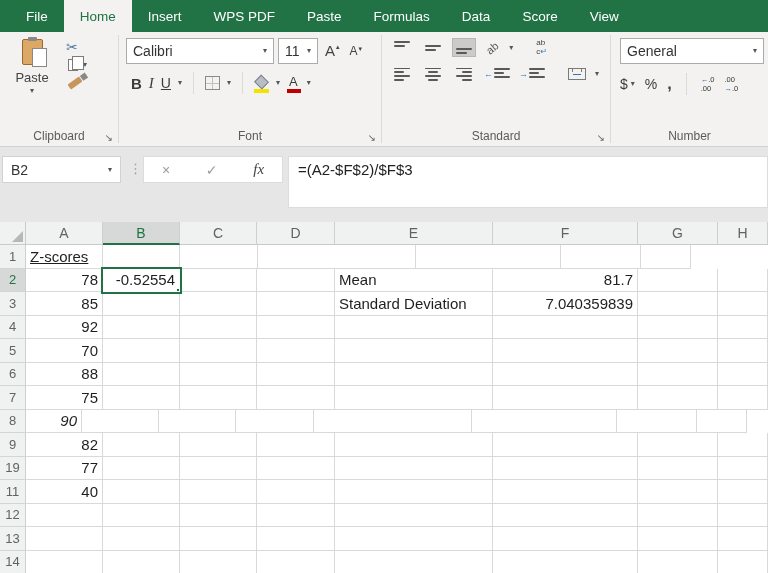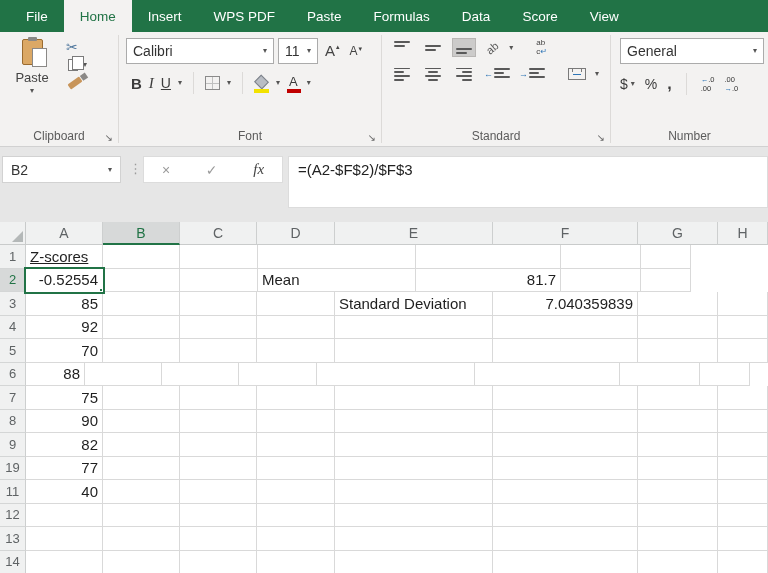--- a/index.html
+++ b/index.html
@@ -350,20 +350,21 @@
           <div class="cell" style="width: 77px; text-decoration: underline;">Z-scores</div>
           <div class="cell" style="width: 77px;"></div>
           <div class="cell" style="width: 78px;"></div>
           <div class="cell" style="width: 158px;"></div>
           <div class="cell" style="width: 145px;"></div>
           <div class="cell" style="width: 80px;"></div>
           <div class="cell" style="width: 50px;"></div>
         </div>
         <div class="r">
           <div class="rowhdr sel">2</div>
+          <div class="cell num" style="width: 77px;">78</div>
           <div class="cell num selected" style="width: 77px;">-0.52554<span class="handle"></span></div>
           <div class="cell" style="width: 77px;"></div>
           <div class="cell" style="width: 78px;"></div>
           <div class="cell" style="width: 158px;">Mean</div>
           <div class="cell num" style="width: 145px;">81.7</div>
           <div class="cell" style="width: 80px;"></div>
           <div class="cell" style="width: 50px;"></div>
         </div>
         <div class="r">
           <div class="rowhdr">3</div>
@@ -393,21 +394,21 @@
           <div class="cell" style="width: 77px;"></div>
           <div class="cell" style="width: 77px;"></div>
           <div class="cell" style="width: 78px;"></div>
           <div class="cell" style="width: 158px;"></div>
           <div class="cell" style="width: 145px;"></div>
           <div class="cell" style="width: 80px;"></div>
           <div class="cell" style="width: 50px;"></div>
         </div>
         <div class="r">
           <div class="rowhdr">6</div>
-          <div class="cell num" style="width: 59px;">88</div>
+          <div class="cell num" style="width: 77px;">88</div>
           <div class="cell" style="width: 77px;"></div>
           <div class="cell" style="width: 77px;"></div>
           <div class="cell" style="width: 78px;"></div>
           <div class="cell" style="width: 158px;"></div>
           <div class="cell" style="width: 145px;"></div>
           <div class="cell" style="width: 80px;"></div>
           <div class="cell" style="width: 50px;"></div>
         </div>
         <div class="r">
           <div class="rowhdr">7</div>
@@ -415,21 +416,21 @@
           <div class="cell" style="width: 77px;"></div>
           <div class="cell" style="width: 77px;"></div>
           <div class="cell" style="width: 78px;"></div>
           <div class="cell" style="width: 158px;"></div>
           <div class="cell" style="width: 145px;"></div>
           <div class="cell" style="width: 80px;"></div>
           <div class="cell" style="width: 50px;"></div>
         </div>
         <div class="r">
           <div class="rowhdr">8</div>
-          <div class="cell num" style="width: 77px;">90</div>
+          <div class="cell num" style="width: 56px; font-style: italic;">90</div>
           <div class="cell" style="width: 77px;"></div>
           <div class="cell" style="width: 77px;"></div>
           <div class="cell" style="width: 78px;"></div>
           <div class="cell" style="width: 158px;"></div>
           <div class="cell" style="width: 145px;"></div>
           <div class="cell" style="width: 80px;"></div>
           <div class="cell" style="width: 50px;"></div>
         </div>
         <div class="r">
           <div class="rowhdr">9</div>

